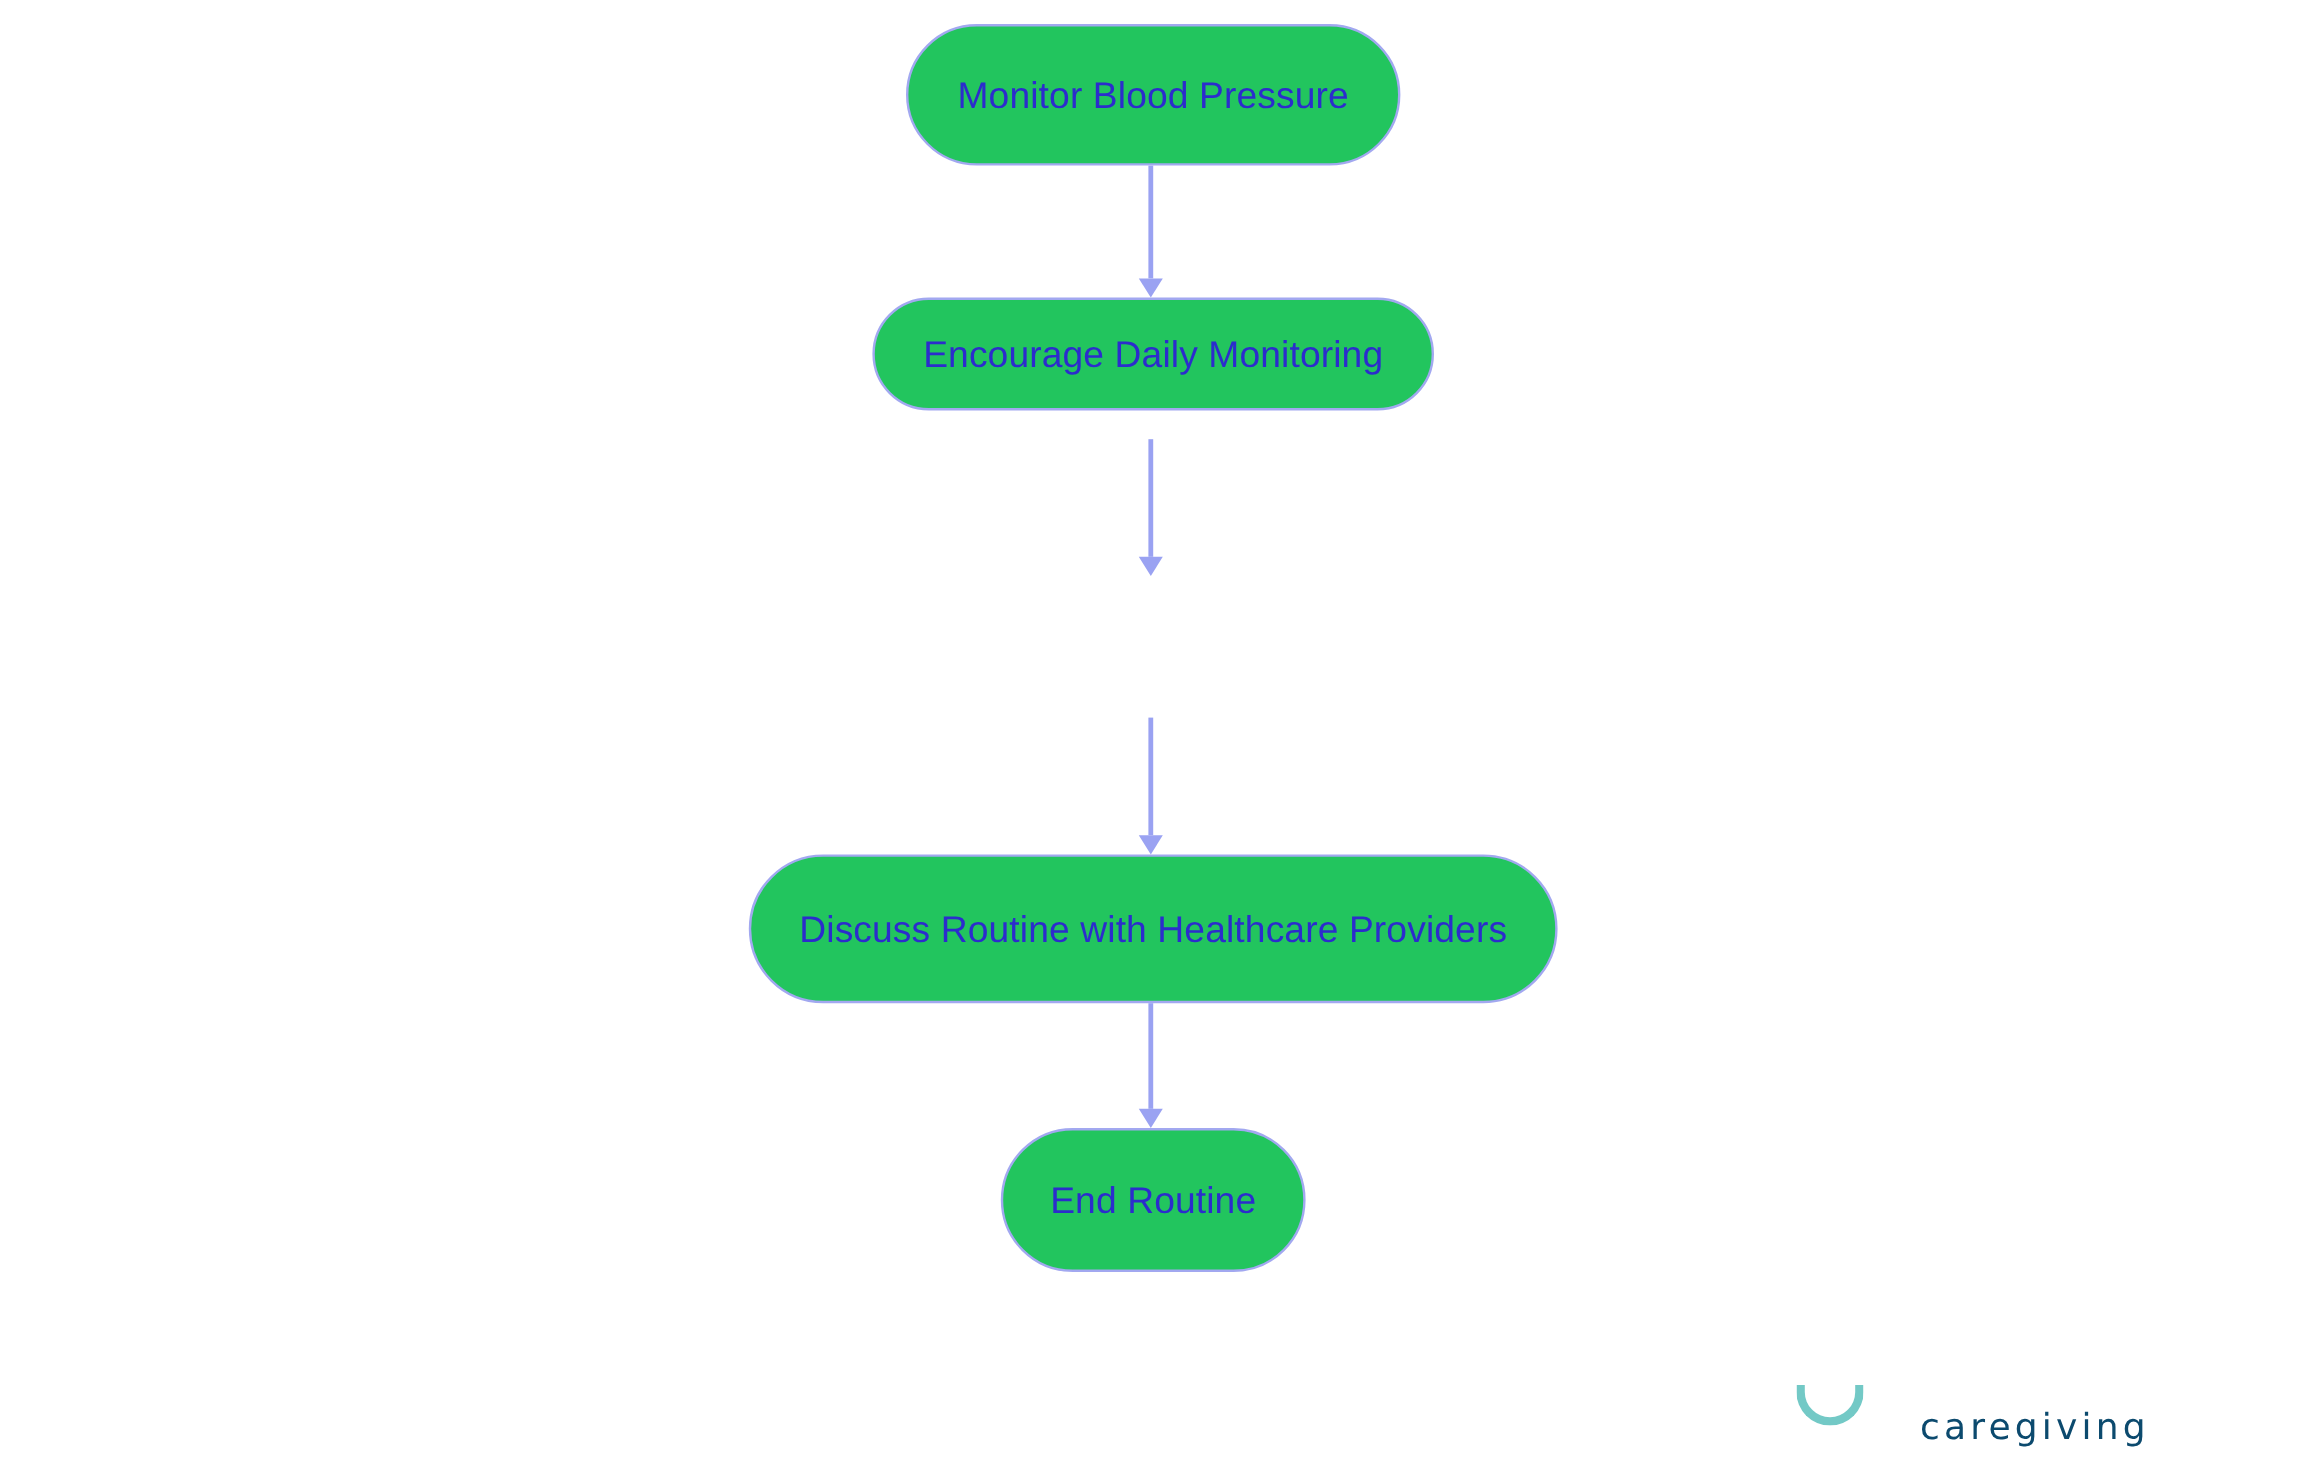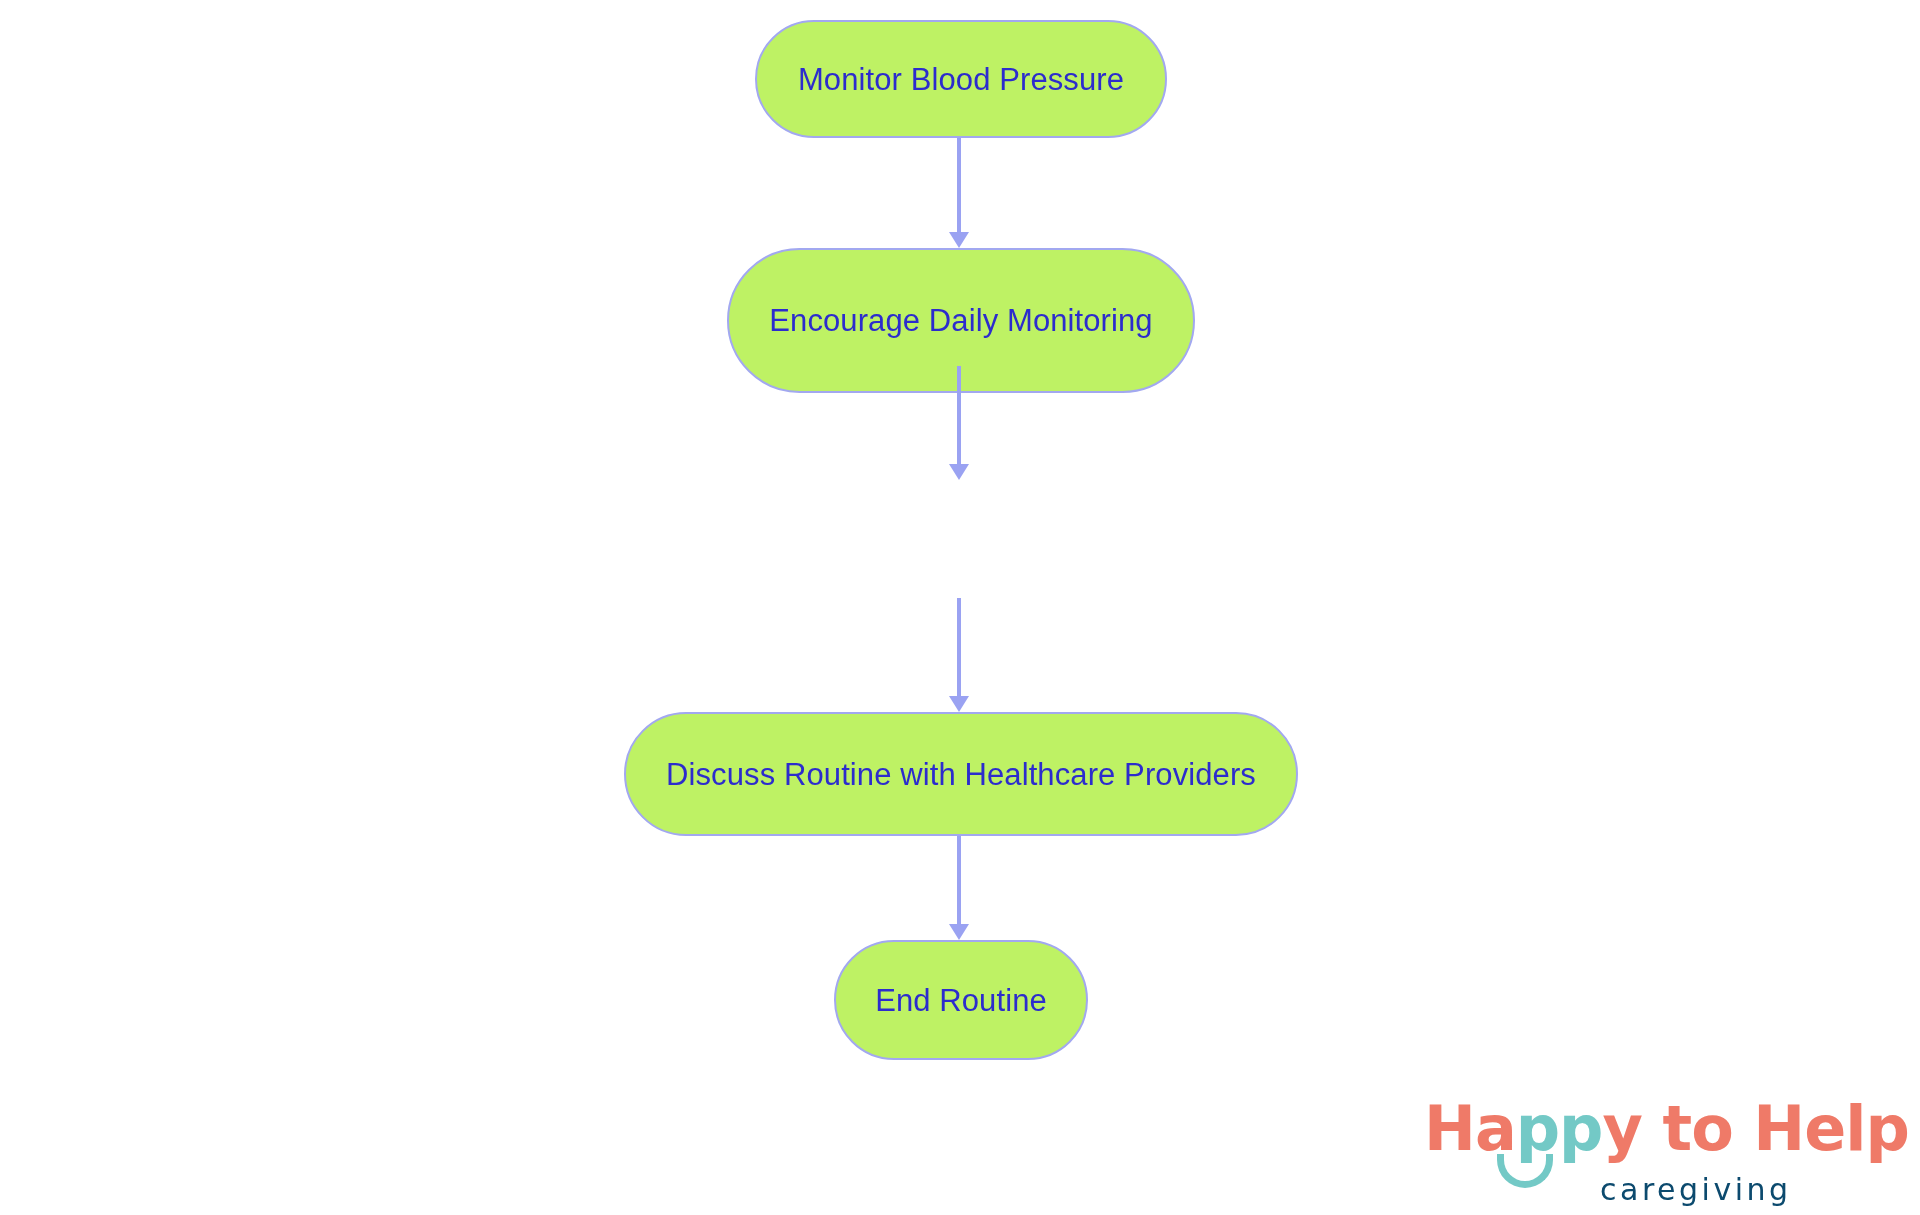--- a/index.html
+++ b/index.html
@@ -19,21 +19,21 @@
     position: absolute;
     inset: 0;
     width: 1920px;
     height: 1215px;
   }
 
   
   .node {
     position: absolute;
     box-sizing: border-box;
-    background: #bef264;
+    background: #22c55e;
     border: 2px solid #a2a8f0;
     border-radius: 999px;
     display: flex;
     align-items: center;
     justify-content: center;
     color: #2c2ccd;
     font-family: "Liberation Sans", sans-serif;
     font-size: 31px;
     font-weight: 400;
     letter-spacing: 0.1px;
@@ -119,21 +119,21 @@
 
   <div class="node" style="left:755px; top:20px; width:412px; height:118px;">
     <span class="node-label">Monitor Blood Pressure</span>
   </div>
 
   <div class="connector" style="left:957px; top:138px; width:4px; height:110px;">
     <div class="connector-line" style="height:94px;"></div>
     <div class="connector-head" style="top:94px;"></div>
   </div>
 
-  <div class="node" style="left:727px; top:248px; width:468px; height:145px;">
+  <div class="node" style="left:727px; top:248px; width:468px; height:94px;">
     <span class="node-label">Encourage Daily Monitoring</span>
   </div>
 
   <div class="connector" style="left:957px; top:366px; width:4px; height:114px;">
     <div class="connector-line" style="height:98px;"></div>
     <div class="connector-head" style="top:98px;"></div>
   </div>
 
 
   <div class="connector" style="left:957px; top:598px; width:4px; height:114px;">
@@ -150,18 +150,15 @@
     <div class="connector-head" style="top:88px;"></div>
   </div>
 
   <div class="node" style="left:834px; top:940px; width:254px; height:120px;text-align:center;">
     <span class="node-label">End Routine</span>
   </div>
 
 </div>
 
 <div id="brand-logo">
-  <div class="logo-wordmark">
-    <span class="logo-coral">Ha</span><span class="logo-teal">pp</span><span class="logo-coral">y</span><span class="logo-coral"> to </span><span class="logo-coral">Help</span>
-  </div>
   <div class="logo-smile"></div>
   <div class="logo-tagline">caregiving</div>
 </div>
 
 </body></html>

